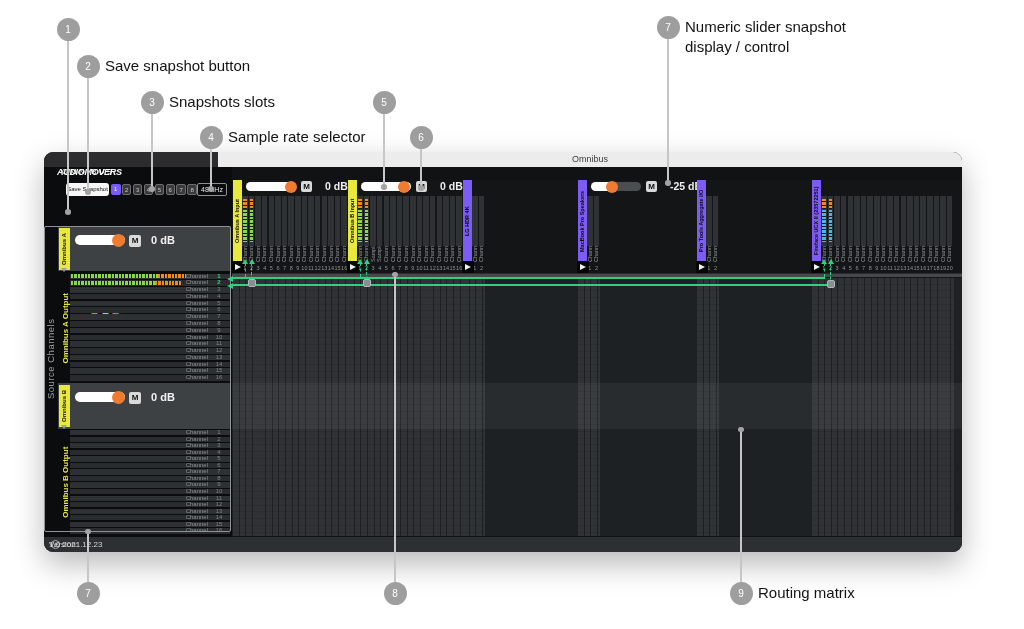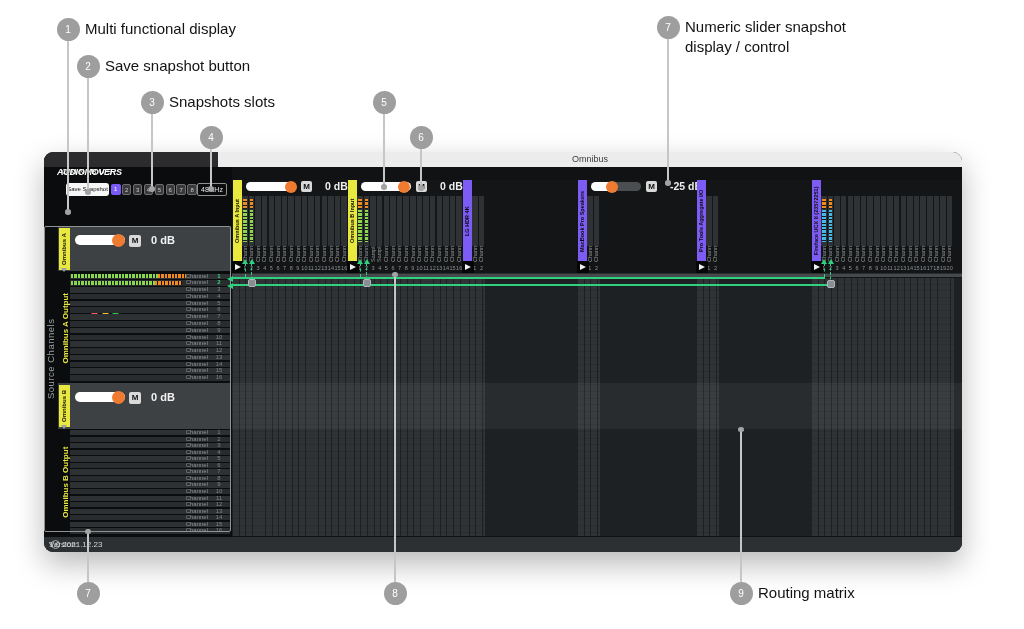--- a/index.html
+++ b/index.html
@@ -428,32 +428,32 @@
     <div style="position: absolute; left: 823.513px; top: 263px; width: 0px; height: 14px; border-left: 1.6px dashed rgb(47, 208, 127); z-index: 21;"></div>
     <div style="position: absolute; left: 821.013px; top: 258.5px; width: 0px; height: 0px; border-left: 3.3px solid transparent; border-right: 3.3px solid transparent; border-bottom: 5px solid rgb(47, 208, 127); z-index: 21;"></div>
     <div style="position: absolute; left: 830.138px; top: 263px; width: 0px; height: 21px; border-left: 1.6px dashed rgb(47, 208, 127); z-index: 21;"></div>
     <div style="position: absolute; left: 827.638px; top: 258.5px; width: 0px; height: 0px; border-left: 3.3px solid transparent; border-right: 3.3px solid transparent; border-bottom: 5px solid rgb(47, 208, 127); z-index: 21;"></div>
     <div style="position: absolute; left: 248px; top: 279px; width: 8px; height: 8px; background: rgb(137, 142, 146); border: 1px solid rgb(178, 182, 185); border-radius: 2px; z-index: 22;"></div>
     <div style="position: absolute; left: 363px; top: 279px; width: 8px; height: 8px; background: rgb(137, 142, 146); border: 1px solid rgb(178, 182, 185); border-radius: 2px; z-index: 22;"></div>
     <div style="position: absolute; left: 826.5px; top: 279.5px; width: 8px; height: 8px; background: rgb(137, 142, 146); border: 1px solid rgb(178, 182, 185); border-radius: 2px; z-index: 22;"></div>
     <div style="position: absolute; left: 67.25px; top: 40px; width: 1.5px; height: 171px; background: rgb(198, 198, 198); z-index: 60;"></div>
     <div style="position: absolute; left: 65.25px; top: 209px; width: 5.5px; height: 5.5px; border-radius: 50%; background: rgb(163, 163, 163); z-index: 60;"></div>
     <div style="position: absolute; left: 56.5px; top: 17.5px; width: 23px; height: 23px; border-radius: 50%; background: rgb(158, 158, 158); font-family: &quot;Liberation Sans&quot;, sans-serif; font-size: 10px; line-height: 23px; text-align: center; color: rgb(255, 255, 255); z-index: 70;">1</div>
-    <div style="position: absolute; left: 85px; top: 19px; width: 420px; font-family: &quot;Liberation Sans&quot;, sans-serif; font-size: 15px; line-height: 20px; color: rgb(19, 19, 19); font-weight: 500; z-index: 70;">Multi functional display</div>
     <div style="position: absolute; left: 87.25px; top: 77px; width: 1.5px; height: 114px; background: rgb(198, 198, 198); z-index: 60;"></div>
     <div style="position: absolute; left: 85.25px; top: 189px; width: 5.5px; height: 5.5px; border-radius: 50%; background: rgb(163, 163, 163); z-index: 60;"></div>
     <div style="position: absolute; left: 76.5px; top: 54.5px; width: 23px; height: 23px; border-radius: 50%; background: rgb(158, 158, 158); font-family: &quot;Liberation Sans&quot;, sans-serif; font-size: 10px; line-height: 23px; text-align: center; color: rgb(255, 255, 255); z-index: 70;">2</div>
     <div style="position: absolute; left: 105px; top: 56px; width: 420px; font-family: &quot;Liberation Sans&quot;, sans-serif; font-size: 15px; line-height: 20px; color: rgb(19, 19, 19); font-weight: 500; z-index: 70;">Save snapshot button</div>
     <div style="position: absolute; left: 151.25px; top: 113px; width: 1.5px; height: 75px; background: rgb(198, 198, 198); z-index: 60;"></div>
     <div style="position: absolute; left: 149.25px; top: 186px; width: 5.5px; height: 5.5px; border-radius: 50%; background: rgb(163, 163, 163); z-index: 60;"></div>
     <div style="position: absolute; left: 140.5px; top: 90.5px; width: 23px; height: 23px; border-radius: 50%; background: rgb(158, 158, 158); font-family: &quot;Liberation Sans&quot;, sans-serif; font-size: 10px; line-height: 23px; text-align: center; color: rgb(255, 255, 255); z-index: 70;">3</div>
     <div style="position: absolute; left: 169px; top: 92px; width: 420px; font-family: &quot;Liberation Sans&quot;, sans-serif; font-size: 15px; line-height: 20px; color: rgb(19, 19, 19); font-weight: 500; z-index: 70;">Snapshots slots</div>
     <div style="position: absolute; left: 210.25px; top: 148px; width: 1.5px; height: 40px; background: rgb(198, 198, 198); z-index: 60;"></div>
     <div style="position: absolute; left: 208.25px; top: 186px; width: 5.5px; height: 5.5px; border-radius: 50%; background: rgb(163, 163, 163); z-index: 60;"></div>
     <div style="position: absolute; left: 199.5px; top: 125.5px; width: 23px; height: 23px; border-radius: 50%; background: rgb(158, 158, 158); font-family: &quot;Liberation Sans&quot;, sans-serif; font-size: 10px; line-height: 23px; text-align: center; color: rgb(255, 255, 255); z-index: 70;">4</div>
+    <div style="position: absolute; left: 228px; top: 127px; width: 420px; font-family: &quot;Liberation Sans&quot;, sans-serif; font-size: 15px; line-height: 20px; color: rgb(19, 19, 19); font-weight: 500; z-index: 70;">Sample rate selector</div>
     <div style="position: absolute; left: 383.25px; top: 113px; width: 1.5px; height: 73px; background: rgb(198, 198, 198); z-index: 60;"></div>
     <div style="position: absolute; left: 381.25px; top: 184px; width: 5.5px; height: 5.5px; border-radius: 50%; background: rgb(163, 163, 163); z-index: 60;"></div>
     <div style="position: absolute; left: 372.5px; top: 90.5px; width: 23px; height: 23px; border-radius: 50%; background: rgb(158, 158, 158); font-family: &quot;Liberation Sans&quot;, sans-serif; font-size: 10px; line-height: 23px; text-align: center; color: rgb(255, 255, 255); z-index: 70;">5</div>
     <div style="position: absolute; left: 420.25px; top: 148px; width: 1.5px; height: 39px; background: rgb(198, 198, 198); z-index: 60;"></div>
     <div style="position: absolute; left: 418.25px; top: 185px; width: 5.5px; height: 5.5px; border-radius: 50%; background: rgb(163, 163, 163); z-index: 60;"></div>
     <div style="position: absolute; left: 409.5px; top: 125.5px; width: 23px; height: 23px; border-radius: 50%; background: rgb(158, 158, 158); font-family: &quot;Liberation Sans&quot;, sans-serif; font-size: 10px; line-height: 23px; text-align: center; color: rgb(255, 255, 255); z-index: 70;">6</div>
     <div style="position: absolute; left: 667.25px; top: 38px; width: 1.5px; height: 144px; background: rgb(198, 198, 198); z-index: 60;"></div>
     <div style="position: absolute; left: 665.25px; top: 180px; width: 5.5px; height: 5.5px; border-radius: 50%; background: rgb(163, 163, 163); z-index: 60;"></div>
     <div style="position: absolute; left: 656.5px; top: 15.5px; width: 23px; height: 23px; border-radius: 50%; background: rgb(158, 158, 158); font-family: &quot;Liberation Sans&quot;, sans-serif; font-size: 10px; line-height: 23px; text-align: center; color: rgb(255, 255, 255); z-index: 70;">7</div>
     <div style="position: absolute; left: 685px; top: 17px; width: 165px; font-family: &quot;Liberation Sans&quot;, sans-serif; font-size: 15px; line-height: 20px; color: rgb(19, 19, 19); font-weight: 500; z-index: 70;">Numeric slider snapshot display / control</div>

